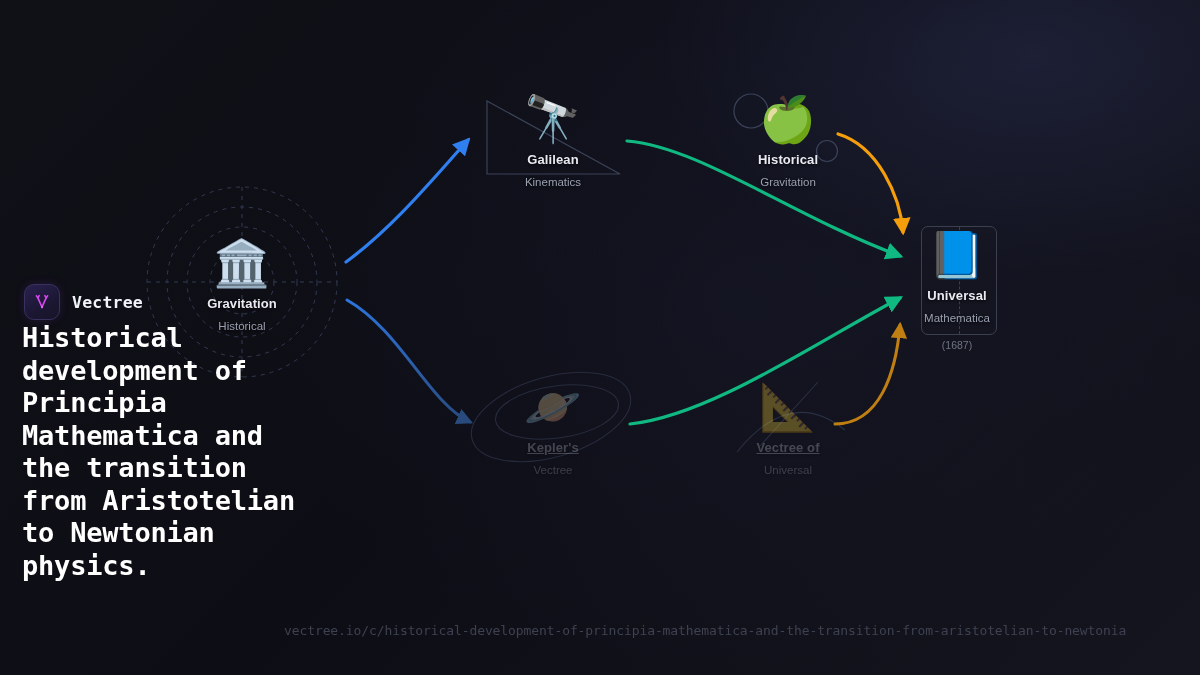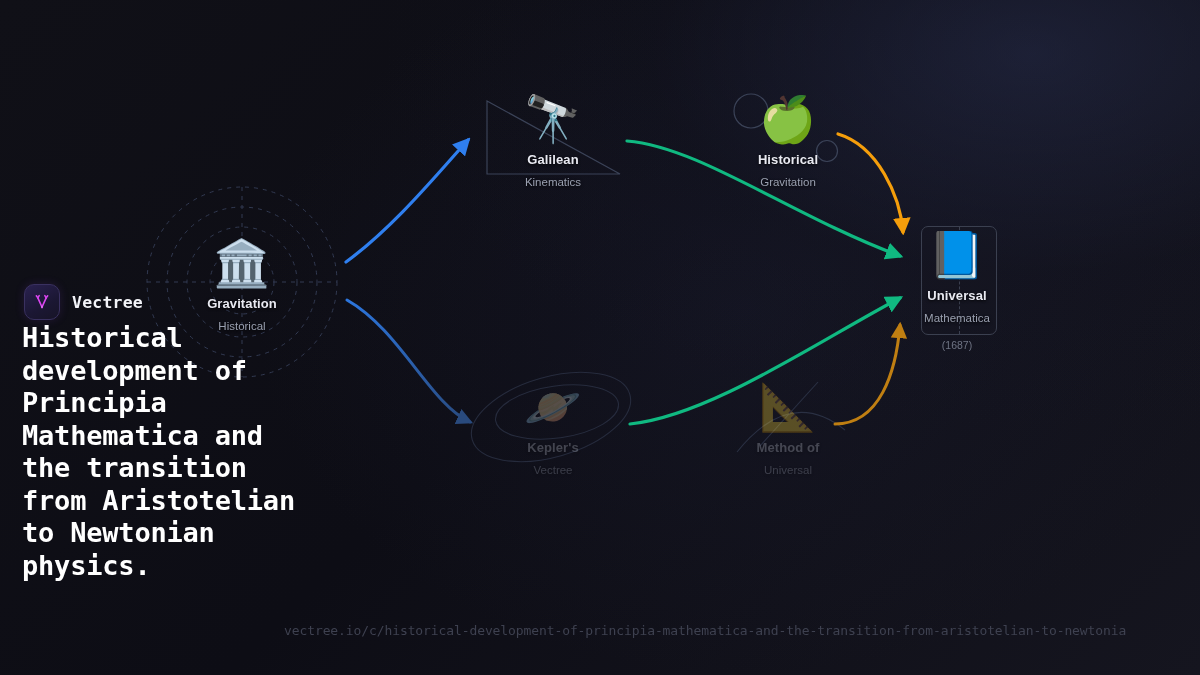--- a/index.html
+++ b/index.html
@@ -59,21 +59,21 @@
     margin-top: 9px;
     text-shadow: 0 1px 3px rgba(0,0,0,.85);
   }
   .node .n-year {
     display: block;
     font-size: 10.5px;
     color: #6f7484;
     margin-top: 15px;
   }
   .node.dim { opacity: .30; }
-  .node.dim .n-title { color: #b9bdc9; }
+  .node.dim .n-title { color: #b9bdc9; text-decoration: underline; }
 
   
   .node-box {
     position: absolute;
     border: 1px solid #3b4050;
     border-radius: 7px;
     background: rgba(22,24,34,0.35);
   }
   .node-box .vline {
     position: absolute;
@@ -225,21 +225,21 @@
   </div>
 
   <div class="node dim" style="left:553px; top:384px;">
     <span class="emoji">🪐</span>
     <span class="n-title">Kepler's</span>
     <span class="n-sub">Vectree</span>
   </div>
 
   <div class="node dim" style="left:788px; top:384px;">
     <span class="emoji">📐</span>
-    <span class="n-title">Method of</span>
+    <span class="n-title">Vectree of</span>
     <span class="n-sub">Universal</span>
   </div>
 
   <div class="node-box" style="left:921px; top:226px; width:74px; height:107px;">
     <div class="vline"></div>
   </div>
   <div class="node" style="left:957px; top:232px;">
     <span class="emoji">📘</span>
     <span class="n-title">Universal</span>
     <span class="n-sub">Mathematica</span>

